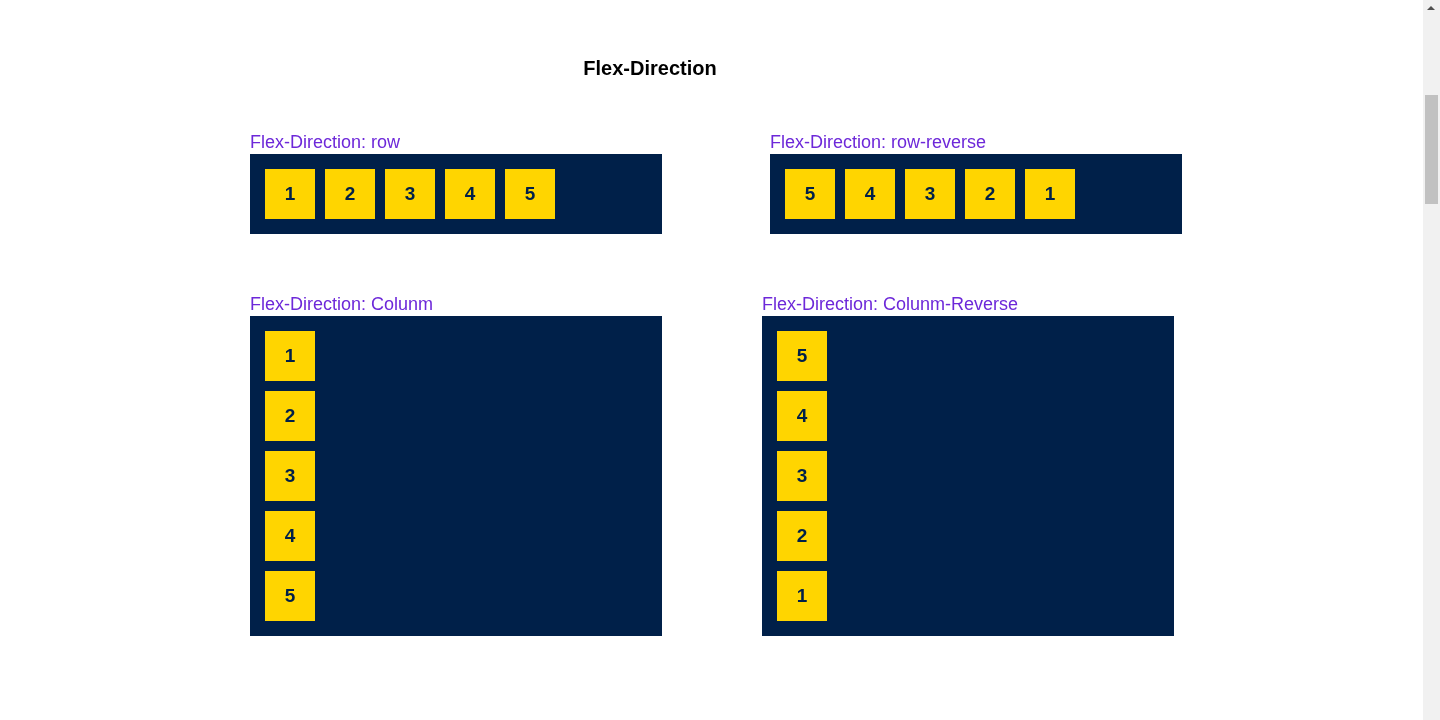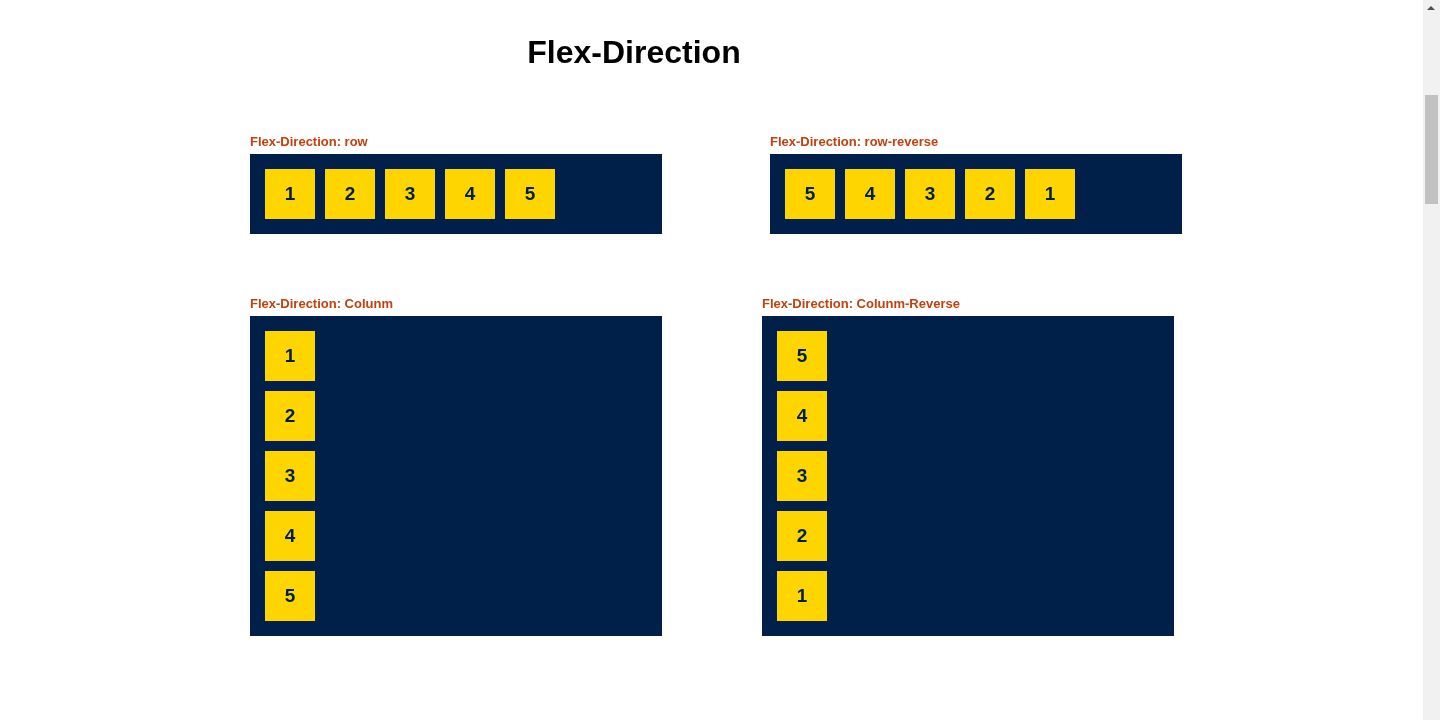--- a/index.html
+++ b/index.html
@@ -1,20 +1,20 @@
 <!DOCTYPE html>
 <html><head>
 <meta charset="utf-8">
 <style>
   html,body{margin:0;padding:0;}
   body{width:1440px;height:720px;overflow:hidden;background:#fff;position:relative;font-family:"Liberation Sans",sans-serif;}
   .page{position:absolute;left:0;top:0;width:1423px;height:720px;}
-  h1{position:absolute;left:0;width:1268px;top:33px;margin:0;text-align:center;font-size:32px;font-weight:bold;line-height:38px;color:#000;}
+  h1{position:absolute;left:0;width:1268px;top:33px;margin:16px;text-align:center;font-size:20px;font-weight:bold;line-height:38px;color:#000;}
   .section{position:absolute;width:412px;}
-  .label{font-size:13px;font-weight:bold;color:#c2410c;line-height:20px;height:22px;margin:0;}
+  .label{font-size:18px;font-weight:normal;color:#6d28d9;line-height:20px;height:22px;margin:0;}
   .box{background:#002049;padding:15px;box-sizing:border-box;display:flex;gap:10px;width:412px;}
   .row{flex-direction:row;height:80px;}
   .row-rev{flex-direction:row-reverse;justify-content:flex-end;height:80px;}
   .col{flex-direction:column;height:320px;}
   .col-rev{flex-direction:column-reverse;justify-content:flex-end;height:320px;}
   .item{width:50px;height:50px;background:#ffd500;color:#002049;font-weight:bold;font-size:19px;display:flex;align-items:center;justify-content:center;flex:none;}
   .scrollbar{position:absolute;left:1423px;top:0;width:17px;height:720px;background:#f1f1f1;}
   .scroll-up{position:absolute;left:4px;top:6px;width:0;height:0;border-left:4px solid transparent;border-right:4px solid transparent;border-bottom:4px solid #505050;}
   .thumb{position:absolute;left:2px;top:95px;width:13px;height:109px;background:#c1c1c1;}
 </style>

